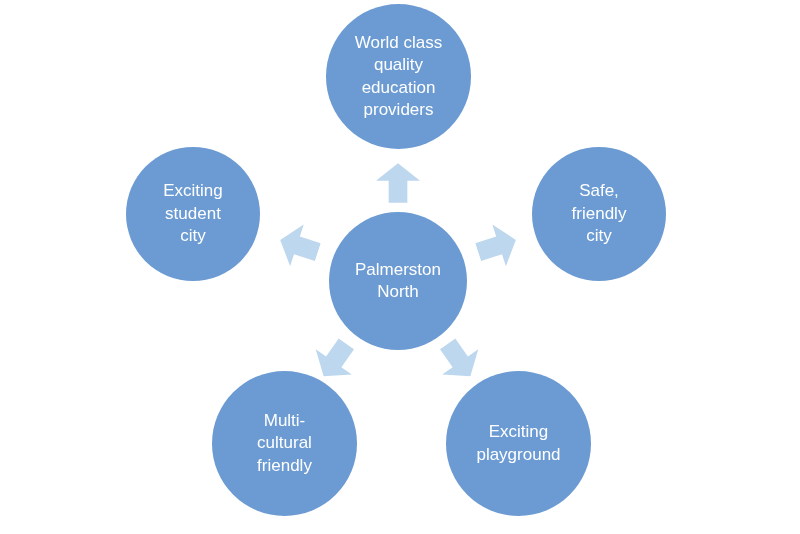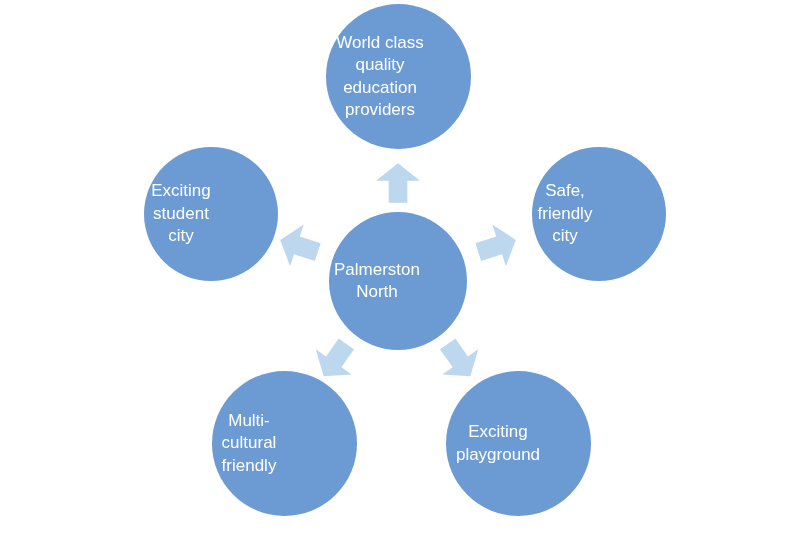--- a/index.html
+++ b/index.html
@@ -15,21 +15,21 @@
     font-family: "Liberation Sans", sans-serif;
     overflow: hidden;
   }
   .node {
     position: absolute;
     border-radius: 50%;
     background: #6b9bd2;
     color: #ffffff;
     display: flex;
     align-items: center;
-    justify-content: flex-start;
+    justify-content: center;
     text-align: center;
     font-size: 17px;
     line-height: 1.32;
   }
   .node .label {
     display: inline-block;
   }
   .arrow {
     position: absolute;
   }
@@ -58,21 +58,21 @@
   </div>
 
   <div class="node" style="left:446px; top:371px; width:145px; height:145px;">
     <span class="label" style="max-width:104px;">Exciting playground</span>
   </div>
 
   <div class="node" style="left:212px; top:371px; width:145px; height:145px;">
     <span class="label" style="max-width:74px;">Multi-cultural friendly</span>
   </div>
 
-  <div class="node" style="left:144px; top:147px; width:134px; height:134px;">
+  <div class="node" style="left:126px; top:147px; width:134px; height:134px;">
     <span class="label" style="max-width:74px;">Exciting student city</span>
   </div>
 
   <div class="arrow" style="left:376px; top:163px;">
     <svg width="44" height="40" viewBox="0 0 40 36" style="transform:rotate(0deg);">
       <path d="M20 0 L40 16 L28.5 16 L28.5 36 L11.5 36 L11.5 16 L0 16 Z"></path>
     </svg>
   </div>
 
   <div class="arrow" style="left:277px; top:226px;">

